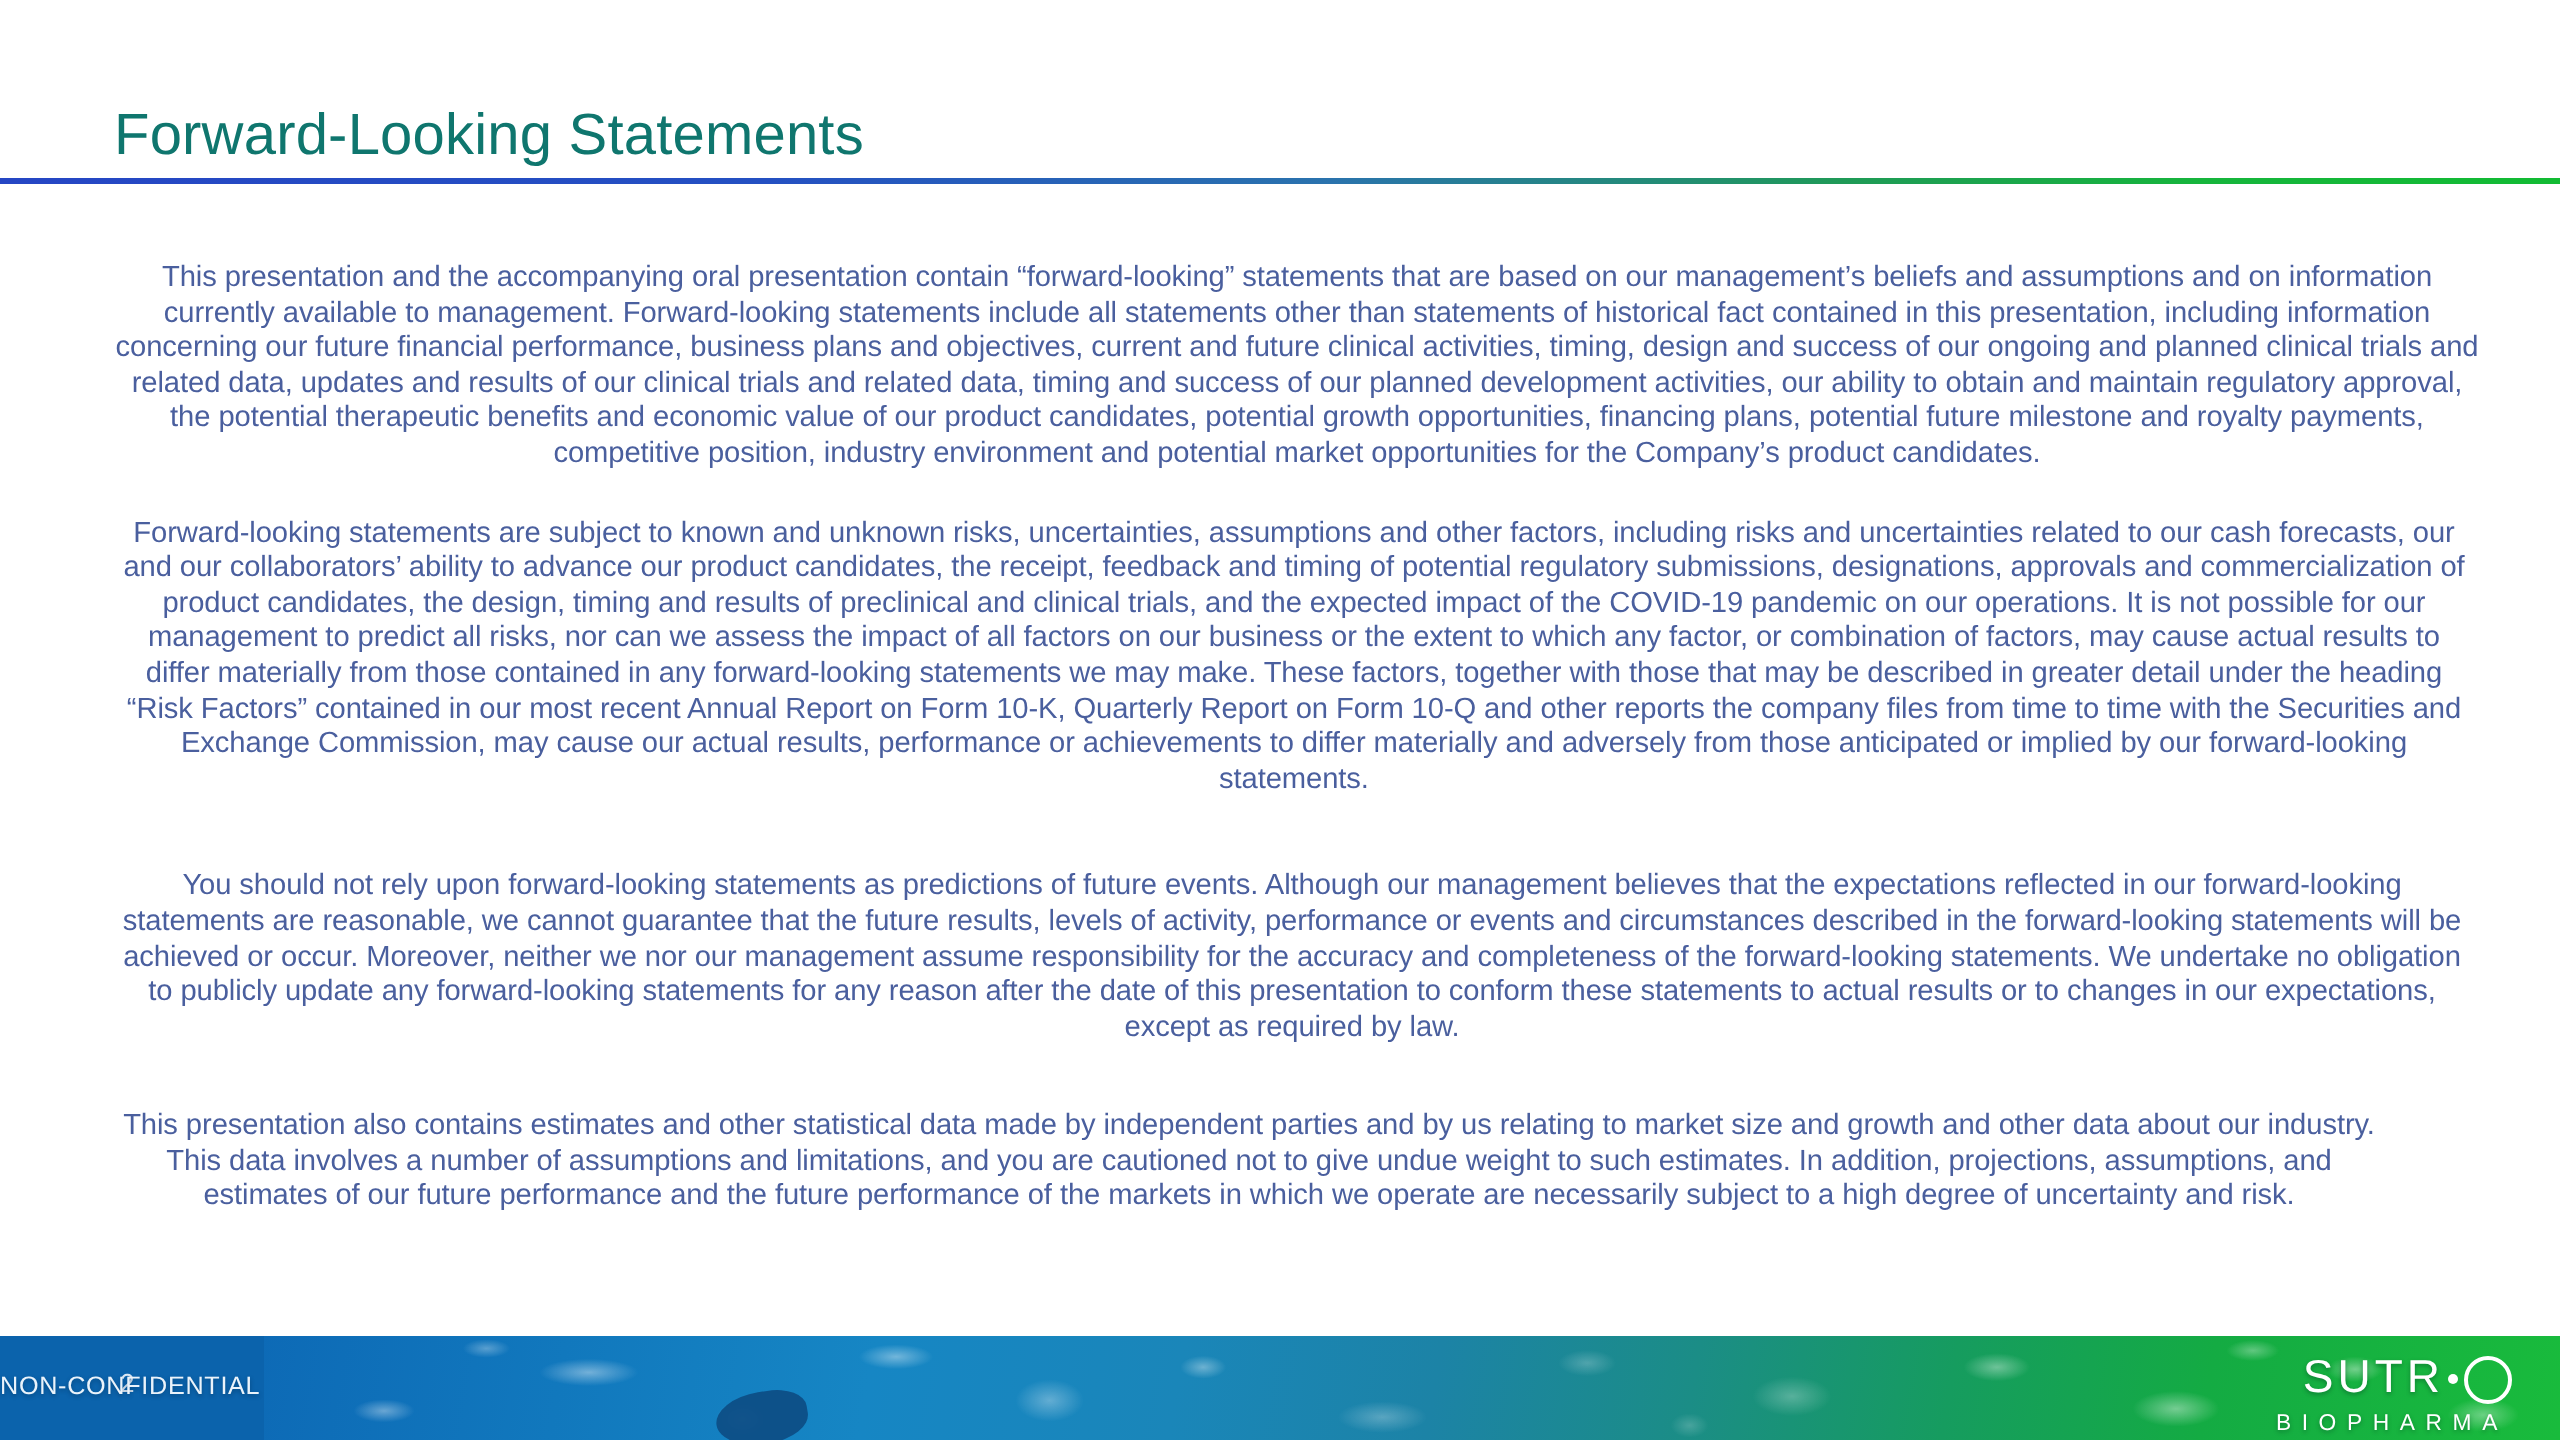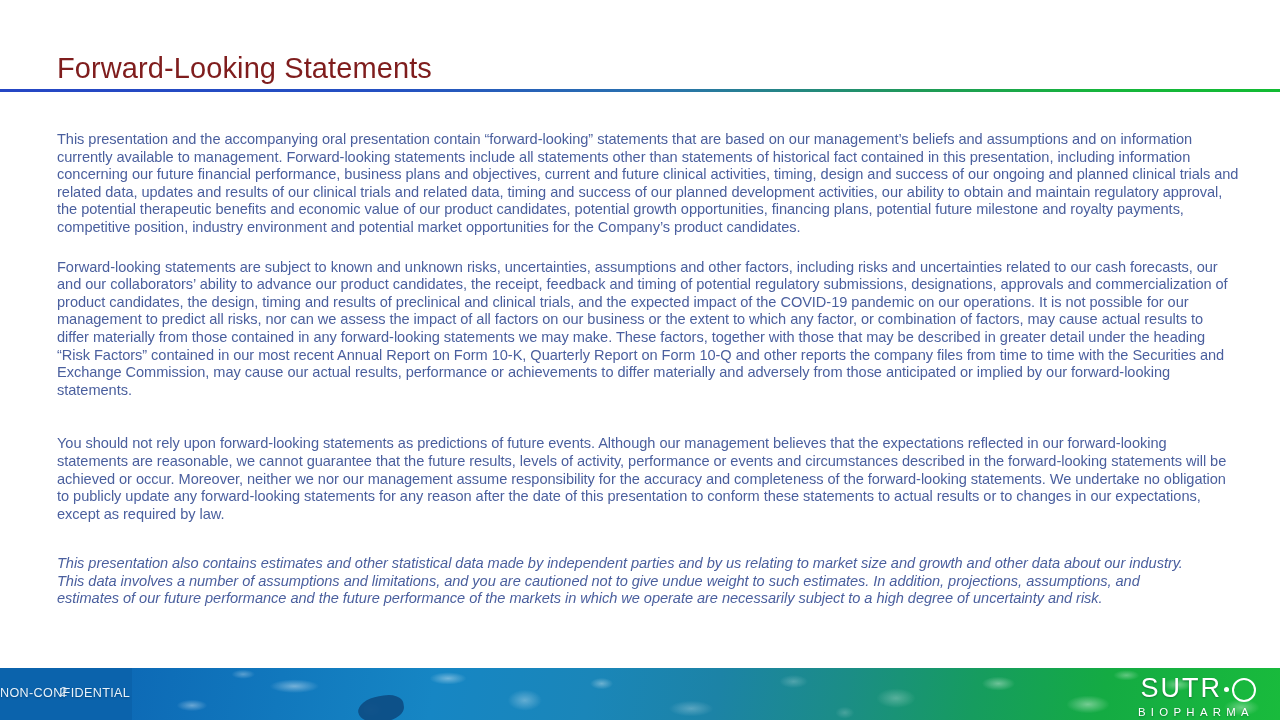--- a/index.html
+++ b/index.html
@@ -20,21 +20,21 @@
   }
 
   
   .slide-title {
     position: absolute;
     left: 57px;
     top: 50px;
     font-size: 29px;
     line-height: 36px;
     font-weight: 400;
-    color: #7f1d1d;
+    color: #0f766e;
     letter-spacing: 0.1px;
     white-space: nowrap;
   }
   .title-rule {
     position: absolute;
     left: 0;
     top: 89px;
     width: 1280px;
     height: 3px;
     background: linear-gradient(to right,
@@ -50,28 +50,28 @@
   .body-copy {
     position: absolute;
     left: 57px;
     top: 131px;
     width: 1183px;
   }
   .para {
     font-size: 14.6px;
     line-height: 17.6px;
     color: #4a5f9e;
-    text-align: left;
+    text-align: center;
     margin: 0 0 22px 0;
     letter-spacing: -0.05px;
   }
   .para.p1 { width: 1183px; }
   .para.p2 { width: 1180px; margin-bottom: 36px; }
   .para.p3 { width: 1178px; margin-bottom: 32px; }
-  .para.p4 { width: 1135px; margin-bottom: 0; font-style: italic; }
+  .para.p4 { width: 1135px; margin-bottom: 0; }
 
   
   .footer {
     position: absolute;
     left: 0;
     bottom: 0;
     width: 1280px;
     height: 52px;
     overflow: hidden;
     background: linear-gradient(100deg,
@@ -154,21 +154,21 @@
     position: absolute;
     right: 24px;
     top: 7px;
     text-align: right;
     color: #ffffff;
   }
   .logo-word {
     display: flex;
     align-items: center;
     justify-content: flex-end;
-    font-size: 27px;
+    font-size: 23px;
     line-height: 27px;
     letter-spacing: 2.0px;
     font-weight: 400;
     text-shadow: 0 1px 2px rgba(0,50,30,0.4);
   }
   .logo-dot {
     display: inline-block;
     width: 5px;
     height: 5px;
     border-radius: 50%;

